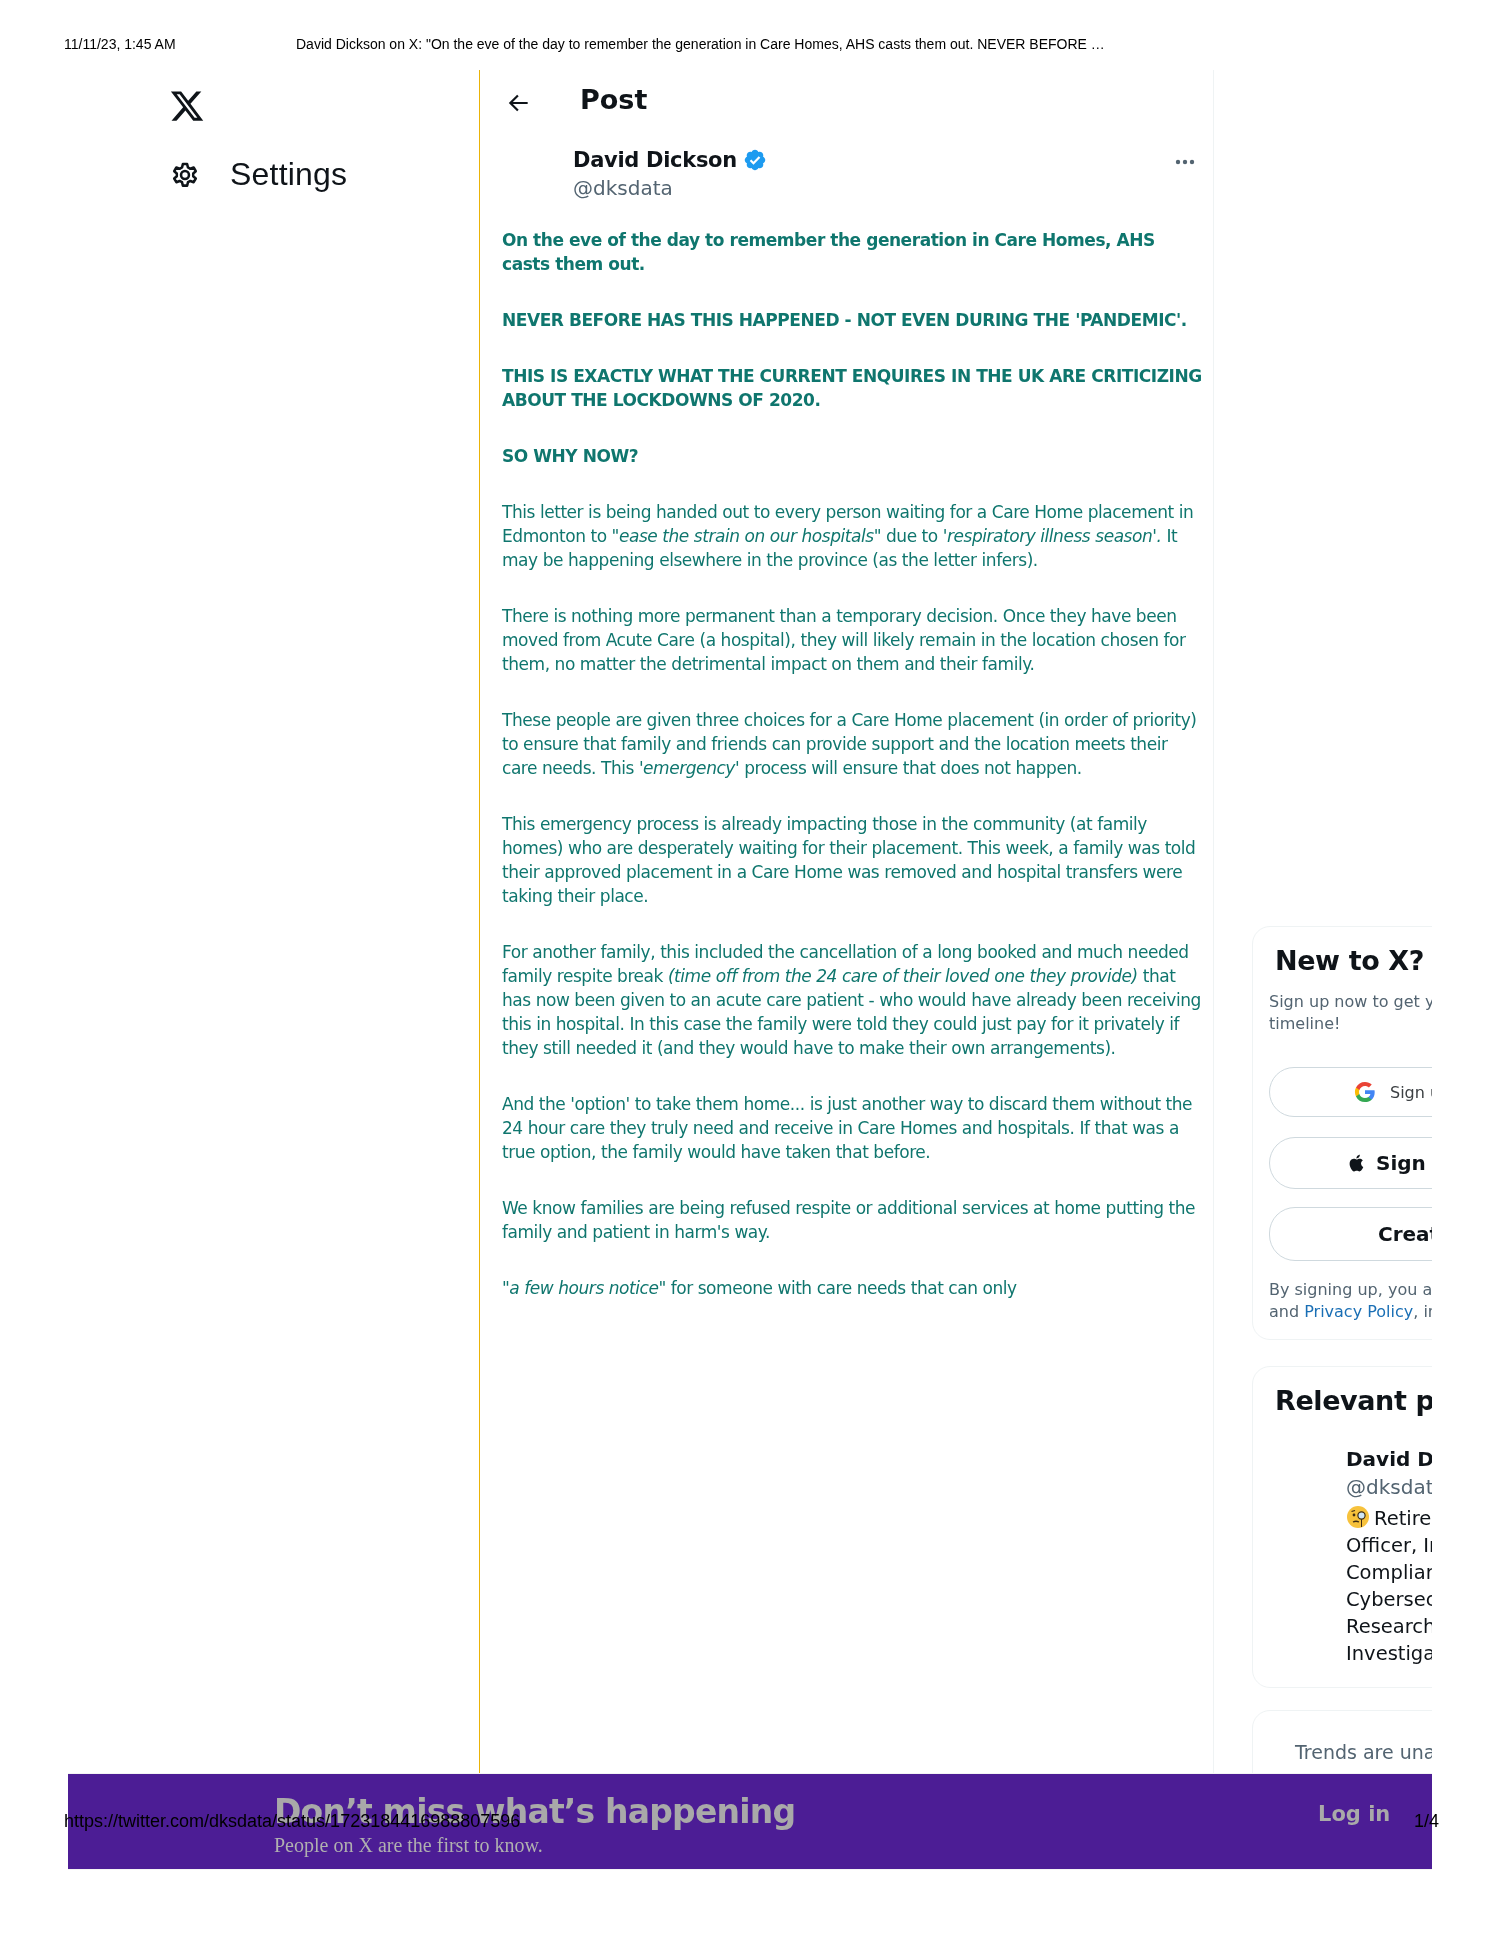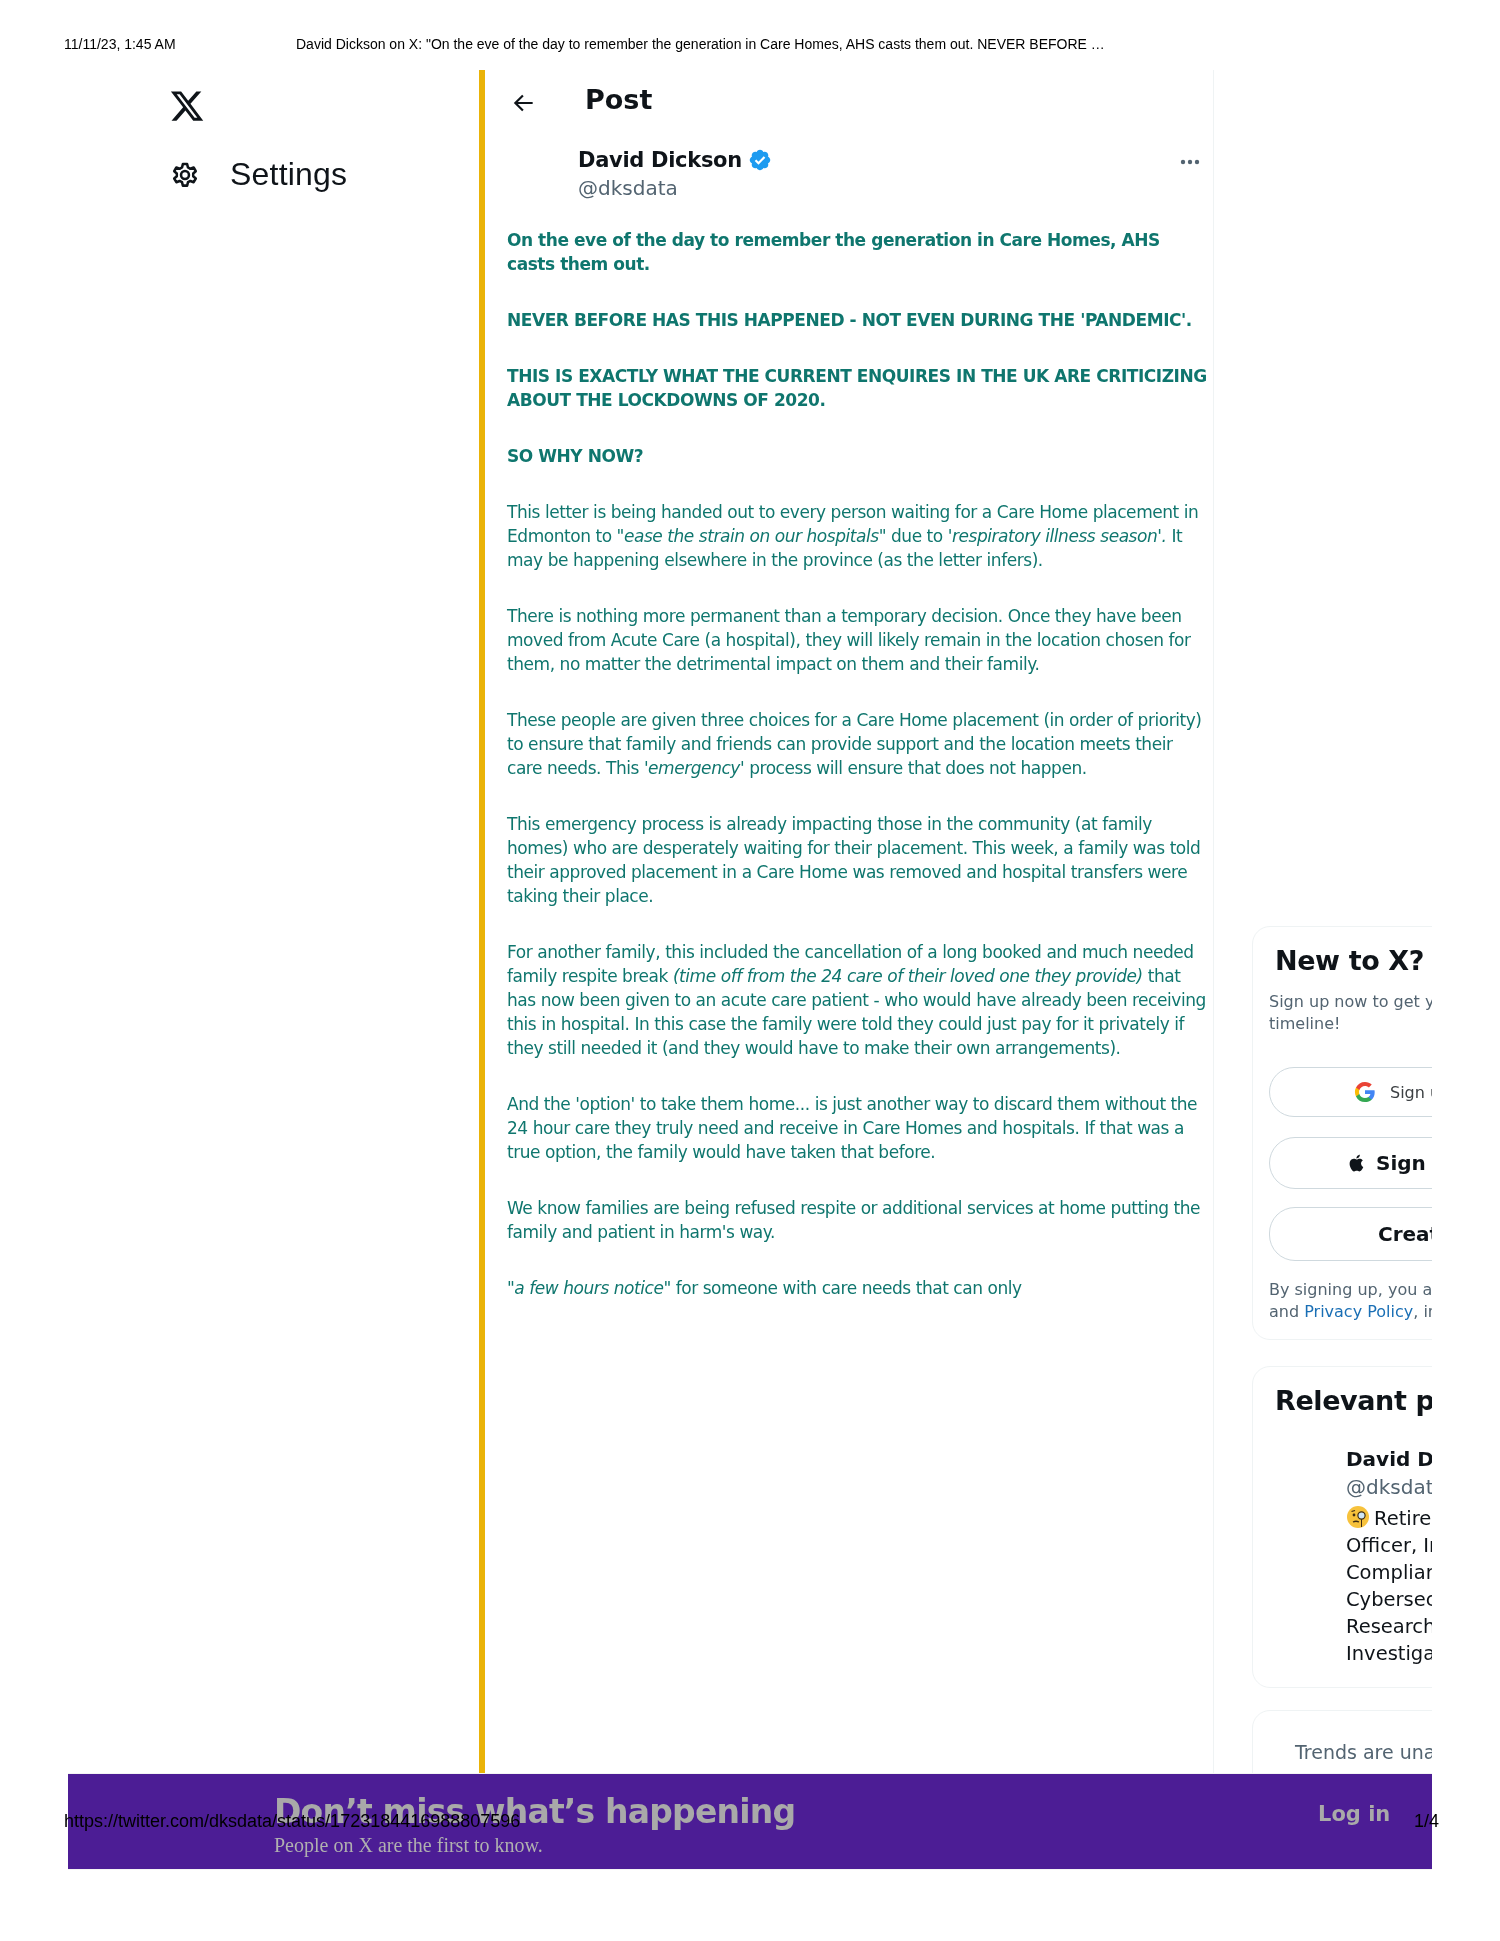--- a/index.html
+++ b/index.html
@@ -18,21 +18,21 @@
   .viewport { position: absolute; left: 0; top: 70px; width: 1432px; height: 1705px; overflow: hidden; }
 
   
   .leftnav { position: absolute; left: 0; top: 0; width: 479px; height: 100%; }
   .x-logo { position: absolute; left: 168px; top: 18px; width: 38px; height: 36px; }
   .nav-settings { position: absolute; left: 168px; top: 86px; display: flex; align-items: center; cursor: pointer; }
   .nav-settings svg { width: 34px; height: 34px; }
   .nav-settings .label { margin-left: 28px; font-size: 32px; color: #0f1419; font-family: Liberation Sans, sans-serif; letter-spacing: 0.2px; }
 
   
-  .main { position: absolute; left: 479px; top: 0; width: 735px; height: 100%; border-left: 6px solid #eab308; border-right: 1px solid #eff3f4; }
+  .main { position: absolute; left: 479px; top: 0; width: 735px; height: 100%; border-left: 1px solid #eab308; border-right: 1px solid #eff3f4; }
   .post-header { position: absolute; left: 0; top: 0; width: 100%; height: 66px; }
   .back-arrow { position: absolute; left: 26px; top: 20px; width: 26px; height: 26px; cursor: pointer; }
   .post-title { position: absolute; left: 100px; top: 14px; font-size: 27px; font-weight: bold; color: #0f1419; font-family: "DejaVu Sans", sans-serif; }
 
   .author { position: absolute; left: 0; top: 78px; width: 100%; height: 60px; }
   .avatar { position: absolute; left: 22px; top: 4px; width: 54px; height: 54px; border-radius: 50%; background: #ffffff; }
   .author-name { position: absolute; left: 93px; top: 0; font-size: 21px; font-weight: bold; font-family: "DejaVu Sans", sans-serif; color: #0f1419; display: flex; align-items: center; letter-spacing: -0.3px; }
   .verified { margin-left: 6px; width: 24px; height: 24px; }
   .author-handle { position: absolute; left: 93px; top: 28px; font-size: 20px; color: #536471; font-family: "DejaVu Sans", sans-serif; }
   .more-btn { position: absolute; left: 690px; top: 4px; width: 30px; height: 20px; cursor: pointer; }

